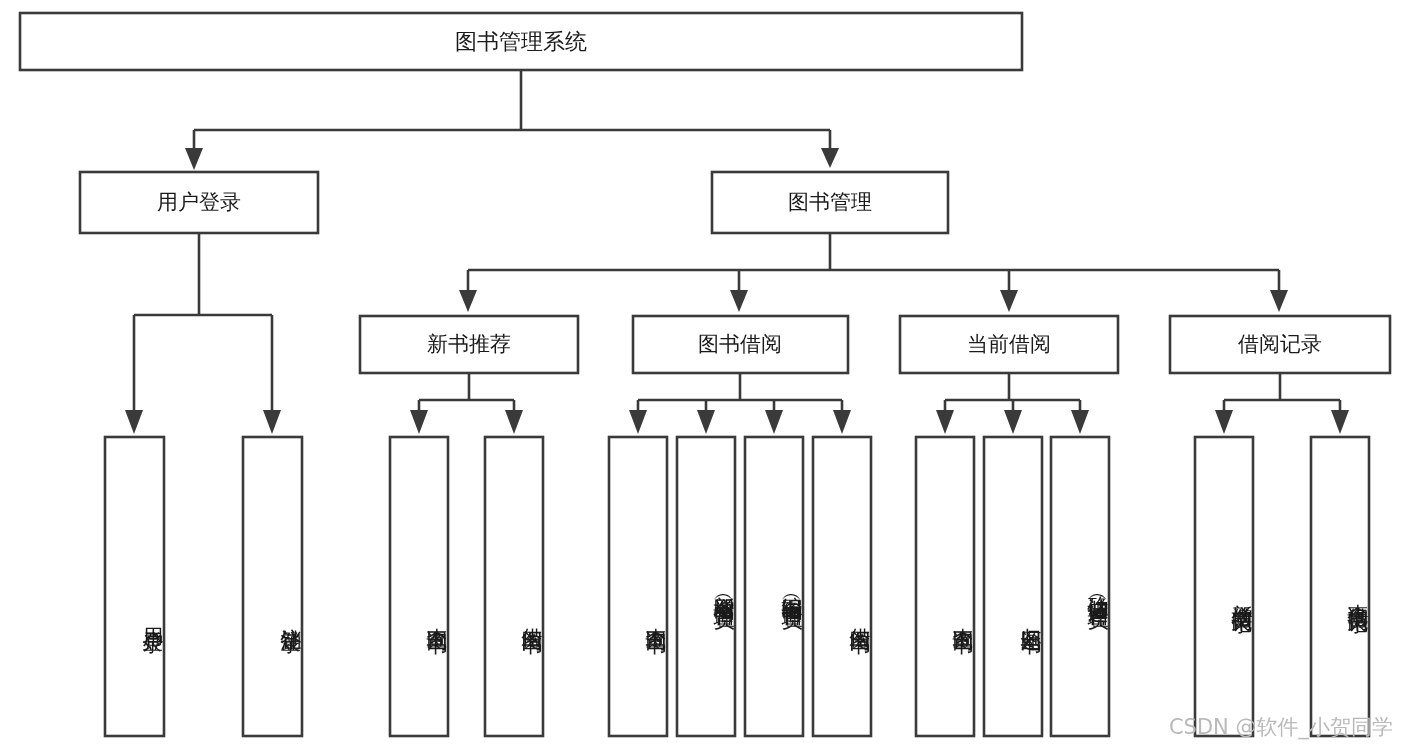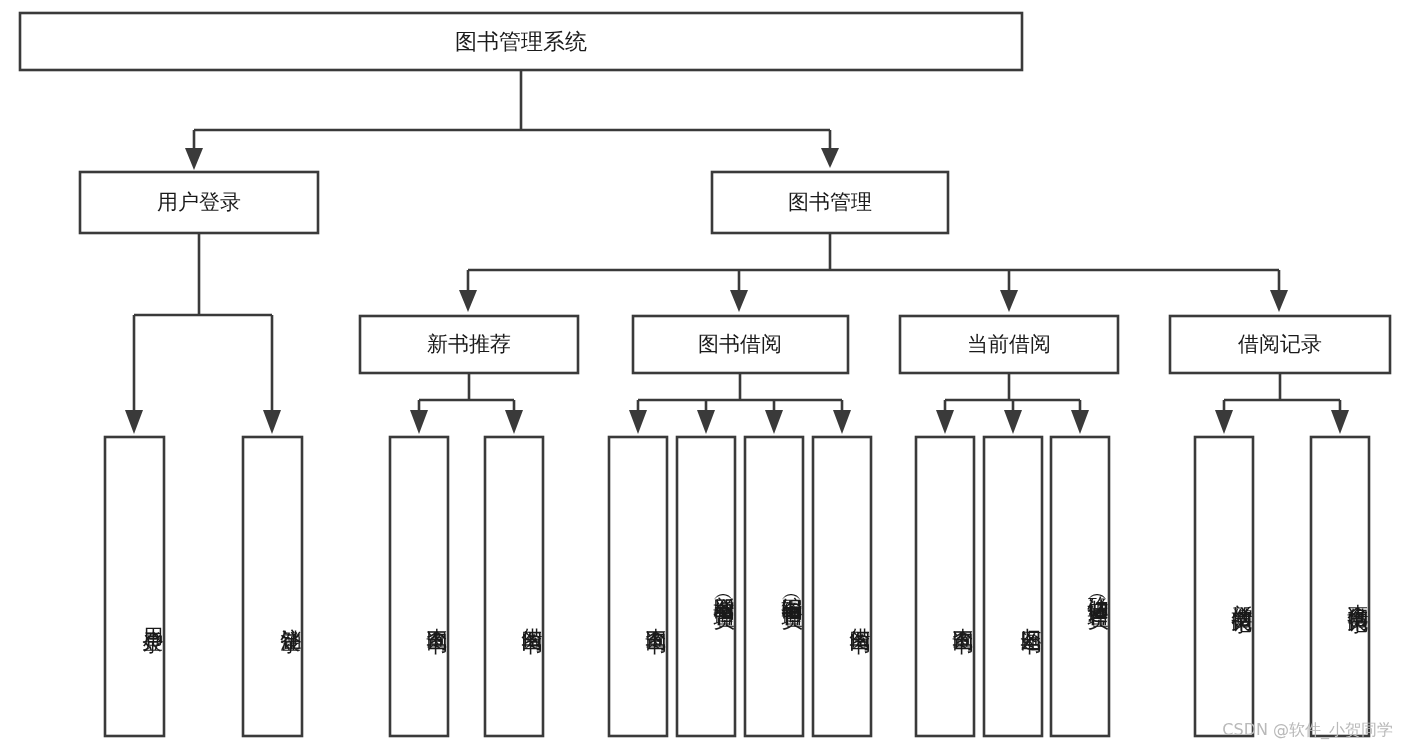--- a/index.html
+++ b/index.html
@@ -69,21 +69,21 @@
     align-items: flex-start;
     justify-content: center;
     white-space: nowrap;
     pointer-events: none;
   }
   .watermark {
     position: absolute;
     right: 12px;
     bottom: 6px;
     font-family: "DejaVu Sans", "Liberation Sans", sans-serif;
-    font-size: 16px;
+    font-size: 21px;
     color: #b9b9b9;
     white-space: nowrap;
   }
 </style>
 </head>
 <body>
 
 <div id="diagram-root">
 
   <svg class="diagram-canvas" viewBox="0 0 1405 747" xmlns="http://www.w3.org/2000/svg">

